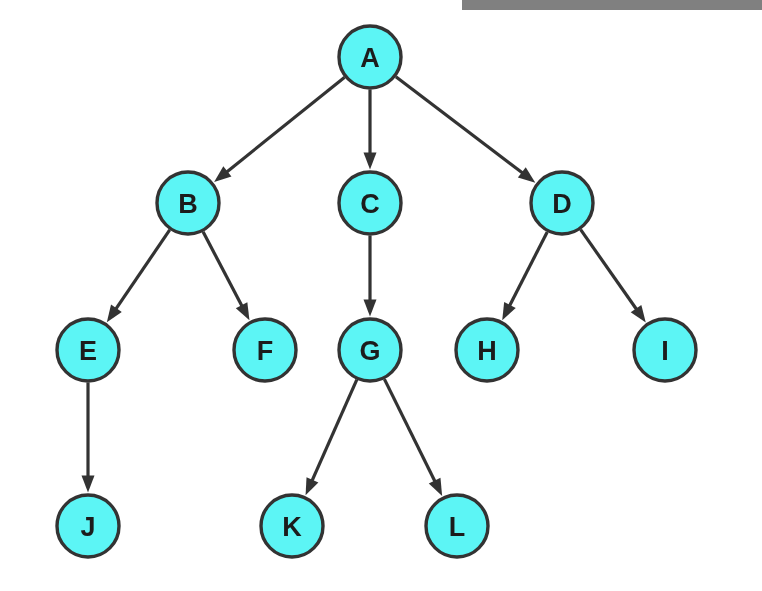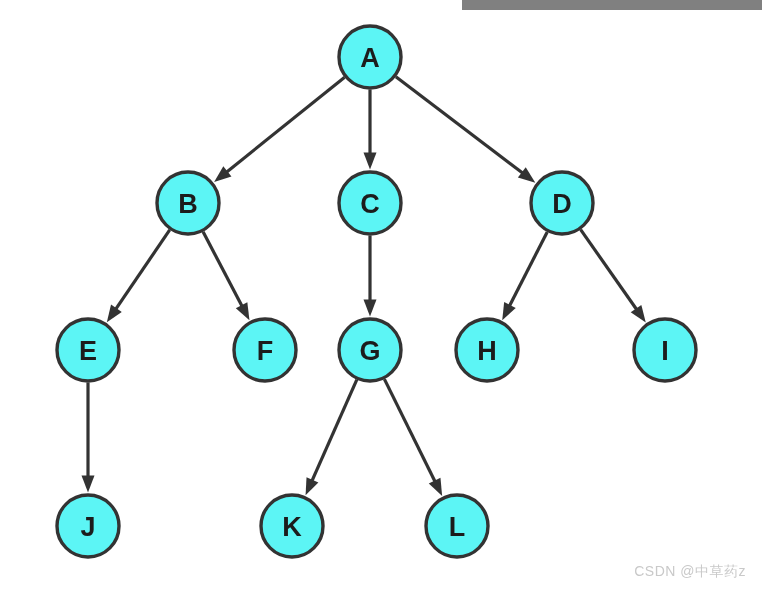--- a/index.html
+++ b/index.html
@@ -141,15 +141,14 @@
           <circle cx="292" cy="526" r="31" class="node-circle" fill="#5cf5f5" stroke="#333333"></circle>
           <text x="292" y="527" class="node-label" fill="#1c1c1c">K</text>
         </g>
         <g>
           <circle cx="457" cy="526" r="31" class="node-circle" fill="#5cf5f5" stroke="#333333"></circle>
           <text x="457" y="527" class="node-label" fill="#1c1c1c">L</text>
         </g>
       </g>
   </svg>
 
-  <div id="watermark">CSDN @中草药z</div>
 
 </div>
 
 </body></html>

